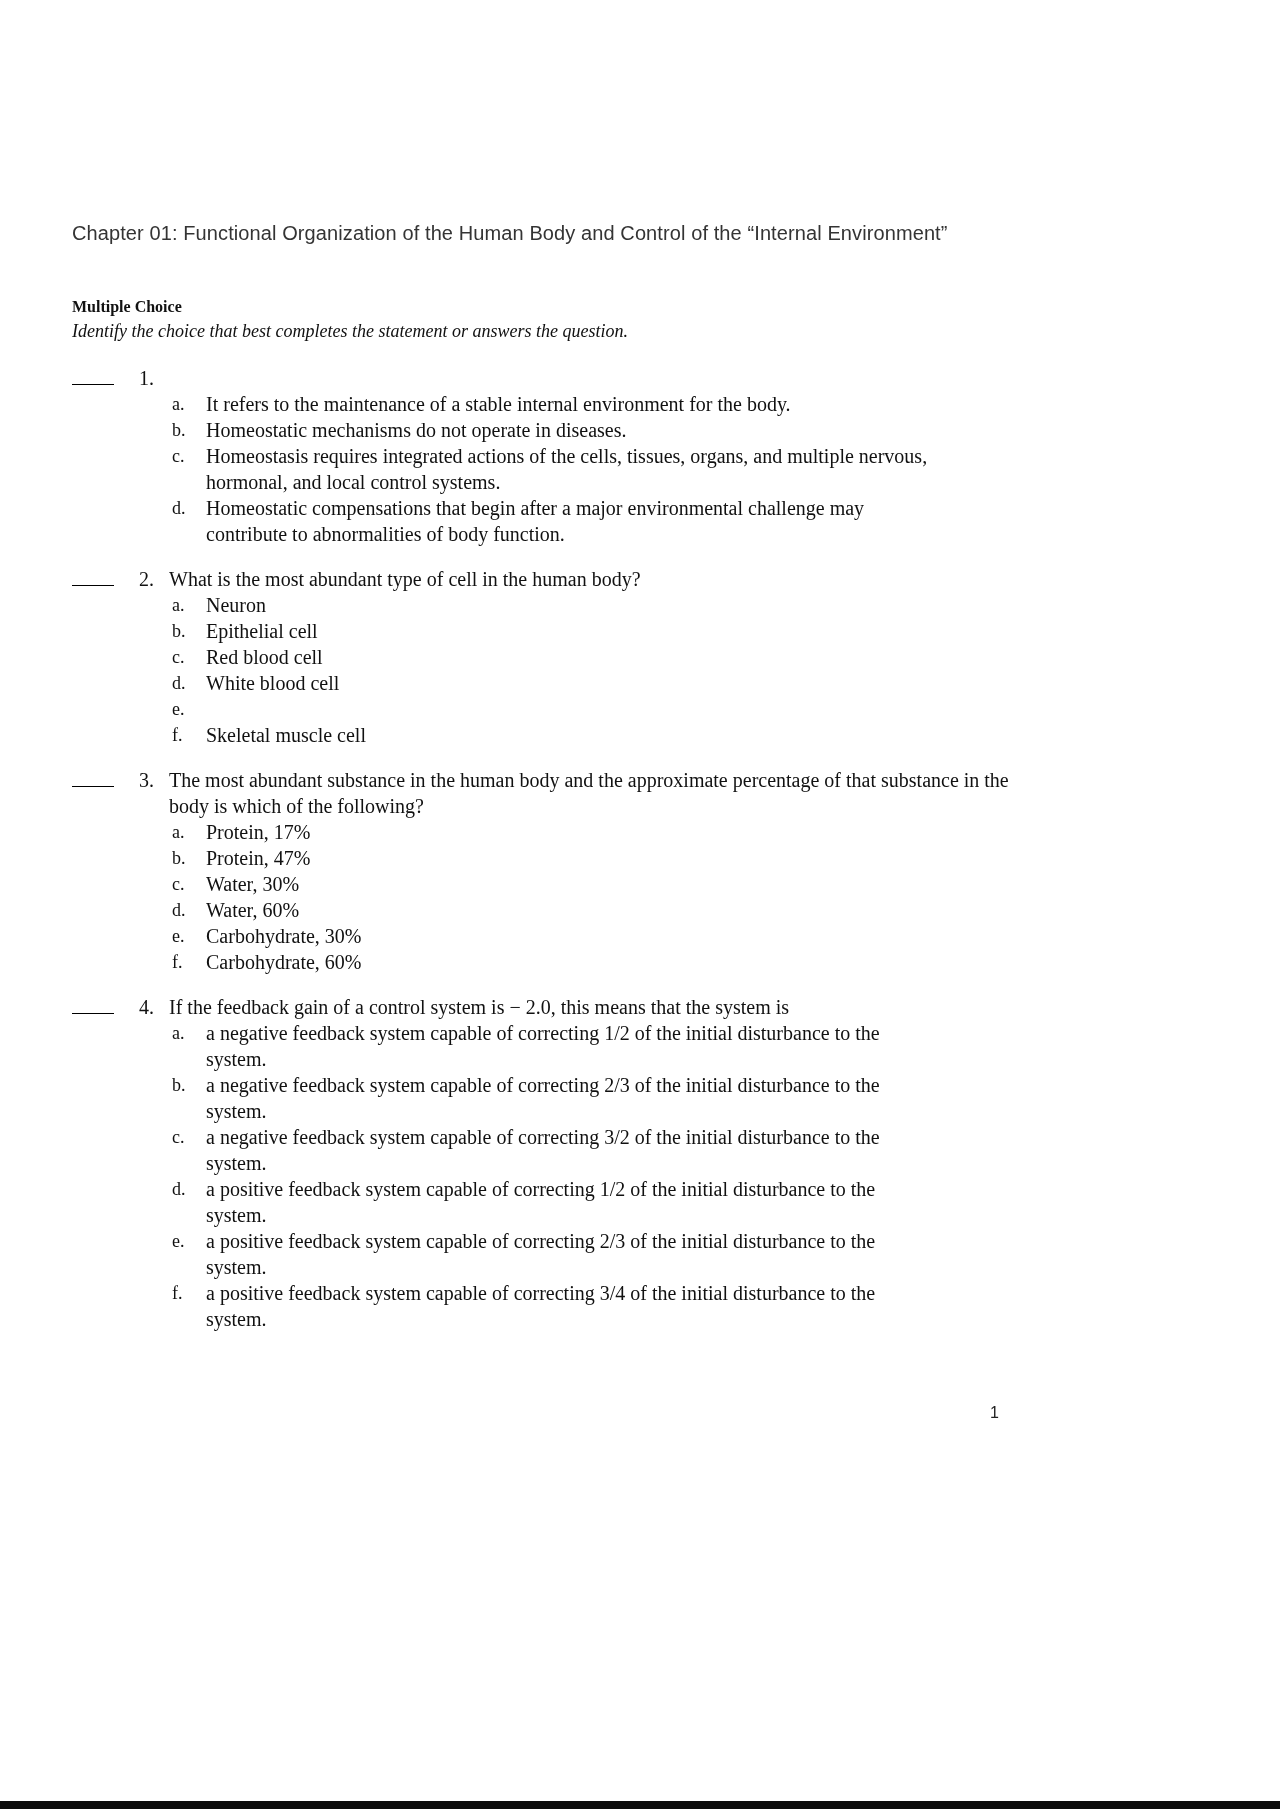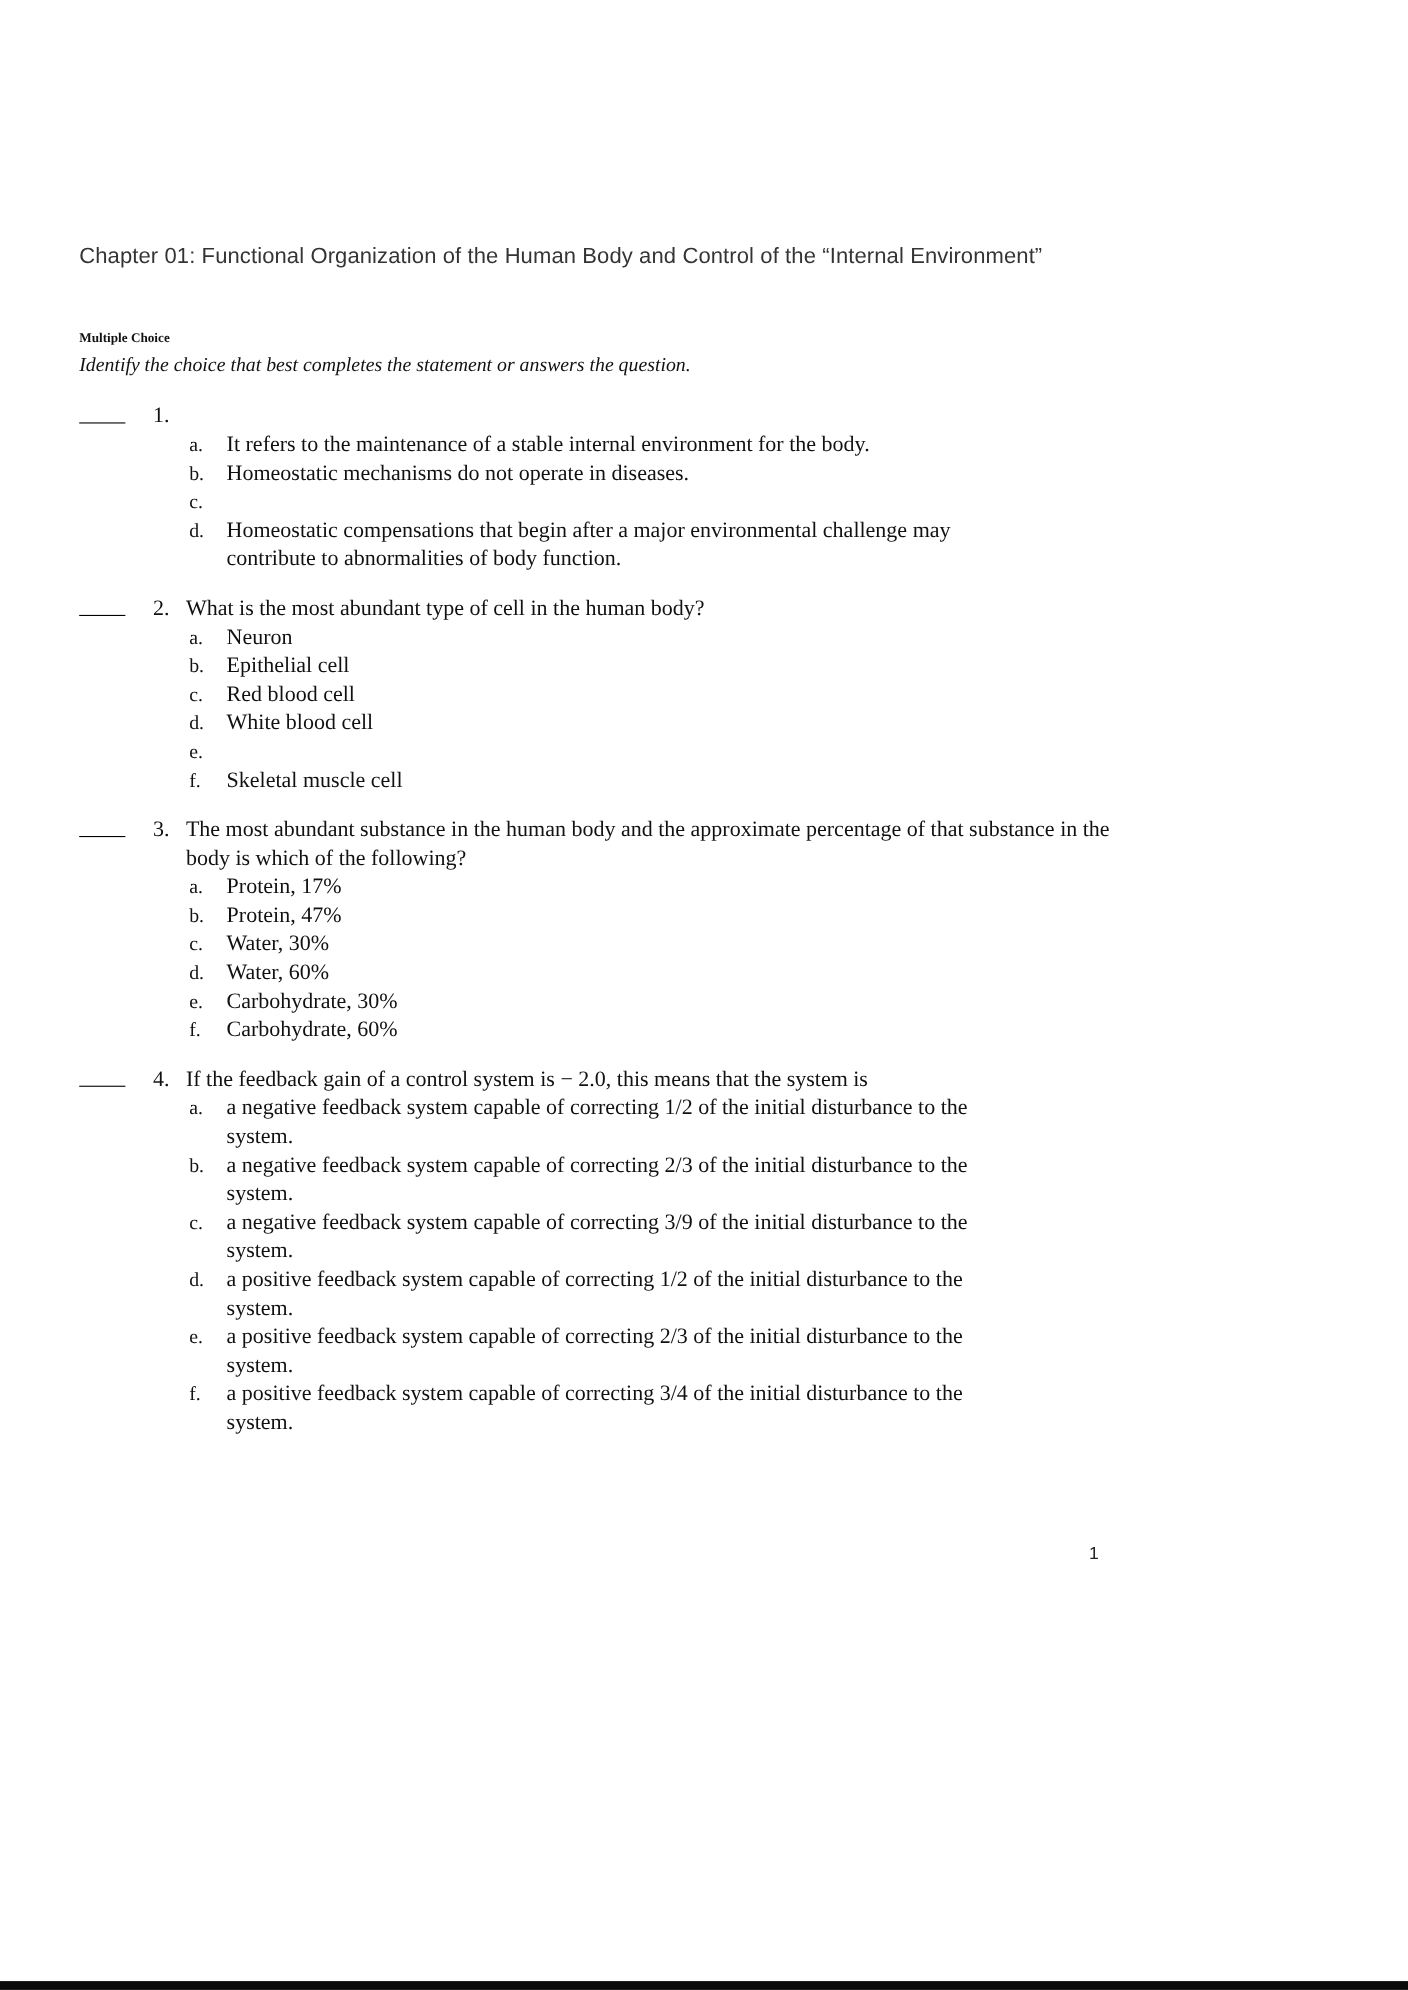--- a/index.html
+++ b/index.html
@@ -19,21 +19,21 @@
     width: 975px;
   }
   .title {
     font-family: "Liberation Sans", sans-serif;
     font-size: 20px;
     color: #343434;
     letter-spacing: 0.1px;
   }
   .mc-heading {
     margin-top: 50px;
-    font-size: 12px;
+    font-size: 16px;
     font-weight: bold;
     line-height: 24px;
   }
   .instructions {
     font-size: 18px;
     font-style: italic;
     line-height: 24px;
   }
   .questions { margin-top: 22px; font-size: 20px; line-height: 26px; }
   .question { margin-bottom: 19px; }
@@ -89,20 +89,21 @@
             <div class="option">
               <span class="opt-letter">a.</span>
               <span class="opt-text">It refers to the maintenance of a stable internal environment for the body.</span>
             </div>
             <div class="option">
               <span class="opt-letter">b.</span>
               <span class="opt-text">Homeostatic mechanisms do not operate in diseases.</span>
             </div>
             <div class="option">
               <span class="opt-letter">c.</span>
+              <span class="opt-text">Homeostasis requires integrated actions of the cells, tissues, organs, and multiple nervous, hormonal, and local control systems.</span>
             </div>
             <div class="option">
               <span class="opt-letter">d.</span>
               <span class="opt-text">Homeostatic compensations that begin after a major environmental challenge may contribute to abnormalities of body function.</span>
             </div>
           </div>
         </div>
         <div class="question">
           <div class="q-row">
             <span class="blank"></span>
@@ -178,21 +179,21 @@
             <div class="option">
               <span class="opt-letter">a.</span>
               <span class="opt-text">a negative feedback system capable of correcting 1/2 of the initial disturbance to the system.</span>
             </div>
             <div class="option">
               <span class="opt-letter">b.</span>
               <span class="opt-text">a negative feedback system capable of correcting 2/3 of the initial disturbance to the system.</span>
             </div>
             <div class="option">
               <span class="opt-letter">c.</span>
-              <span class="opt-text">a negative feedback system capable of correcting 3/9 of the initial disturbance to the system.</span>
+              <span class="opt-text">a negative feedback system capable of correcting 3/2 of the initial disturbance to the system.</span>
             </div>
             <div class="option">
               <span class="opt-letter">d.</span>
               <span class="opt-text">a positive feedback system capable of correcting 1/2 of the initial disturbance to the system.</span>
             </div>
             <div class="option">
               <span class="opt-letter">e.</span>
               <span class="opt-text">a positive feedback system capable of correcting 2/3 of the initial disturbance to the system.</span>
             </div>
             <div class="option">

